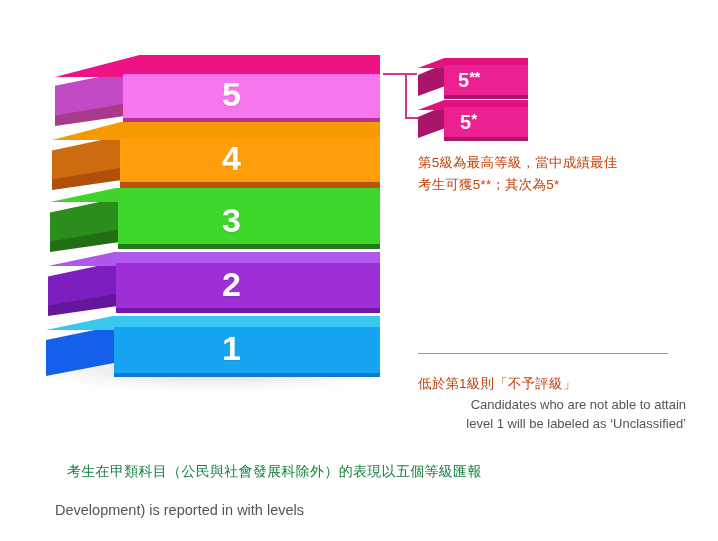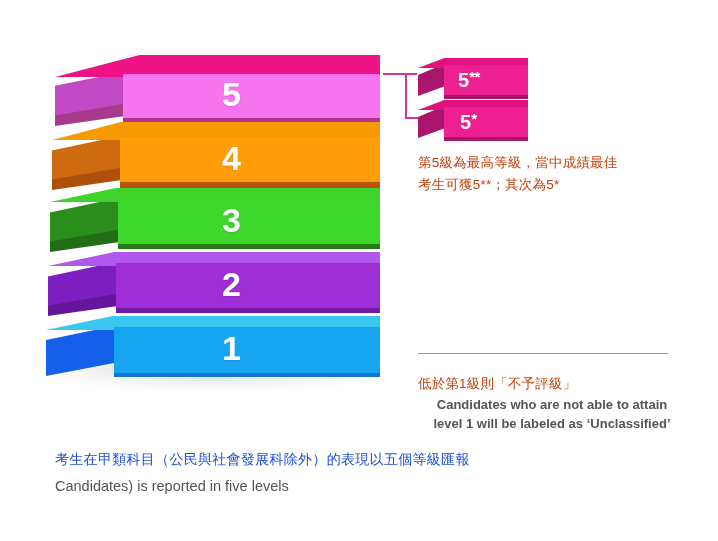--- a/index.html
+++ b/index.html
@@ -120,41 +120,41 @@
     margin: 0 0 1px 0;
   }
   .note-en {
     font-size: 13px;
     line-height: 19px;
     color: #555555;
     margin: 0;
     text-align: justify;
     text-justify: inter-word;
   }
-  .note-en-last { text-align: center; font-weight: bold; }
+  .note-en-last { text-align: right; }
 
   .divider {
     position: absolute;
     height: 1px;
     background: #9a9a9a;
   }
 
   
   #caption {
     position: absolute;
     left: 55px;
     top: 446px;
     width: 640px;
   }
   .caption-zh {
     font-size: 14px;
     line-height: 26px;
-    color: #1d4ed8;
+    color: #15803d;
     letter-spacing: 0.3px;
-    margin: 0;
+    margin: 12px;
   }
   .caption-en {
     font-size: 14.5px;
     line-height: 28px;
     color: #545454;
     margin: 0;
   }
 </style>
 </head>
 <body>
@@ -276,16 +276,16 @@
   <div class="divider" style="left:418px; top:353px; width:250px;"></div>
 
   <div class="note-block" style="left:418px; top:373px;">
     <p class="note-zh">低於第1級則「不予評級」</p>
     <p class="note-en note-en-last">Candidates who are not able to attain</p>
     <p class="note-en note-en-last">level 1 will be labeled as ‘Unclassified’</p>
   </div>
 
   <div id="caption">
     <p class="caption-zh">考生在甲類科目（公民與社會發展科除外）的表現以五個等級匯報</p>
-    <p class="caption-en">Candidates) is reported in five levels</p>
+    <p class="caption-en">Development) is reported in with levels</p>
   </div>
 
 </div>
 
 </body></html>

